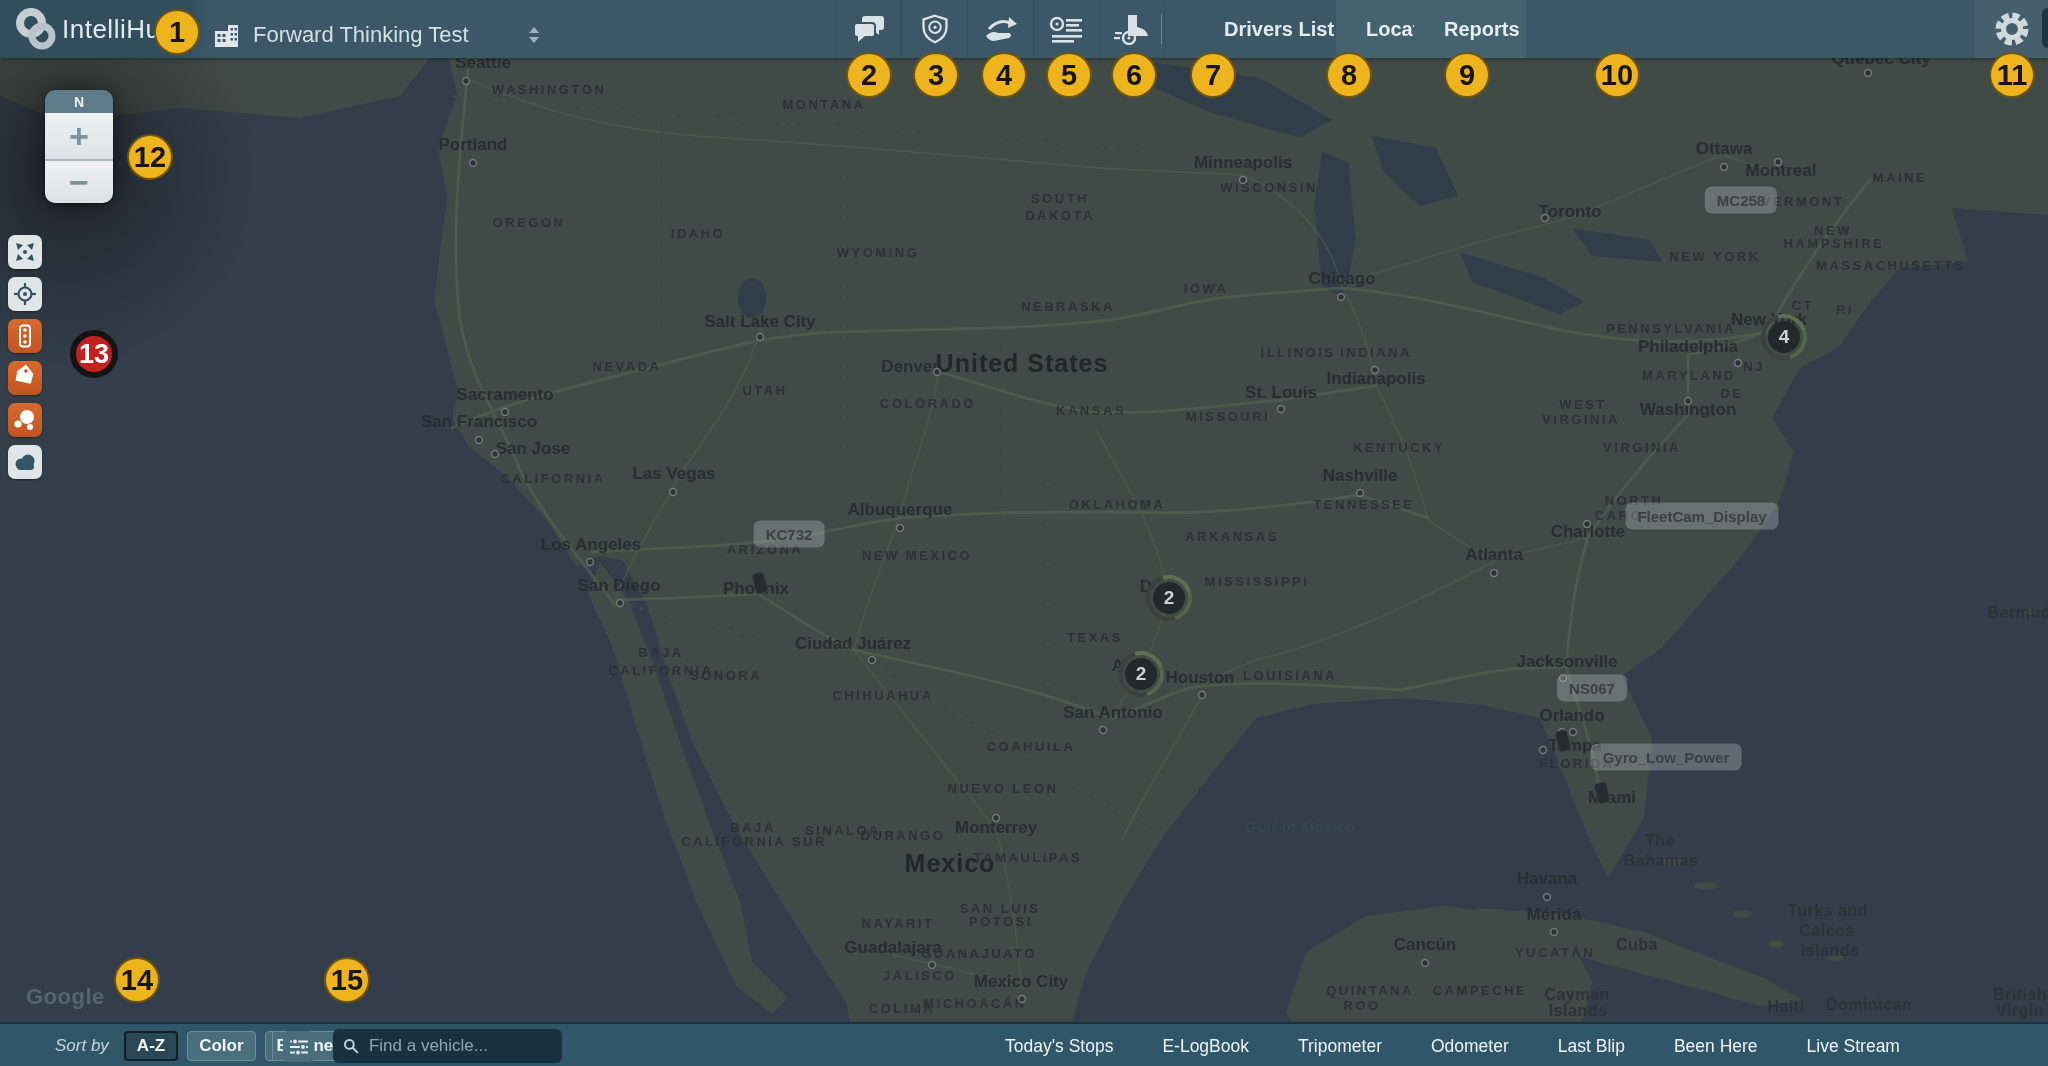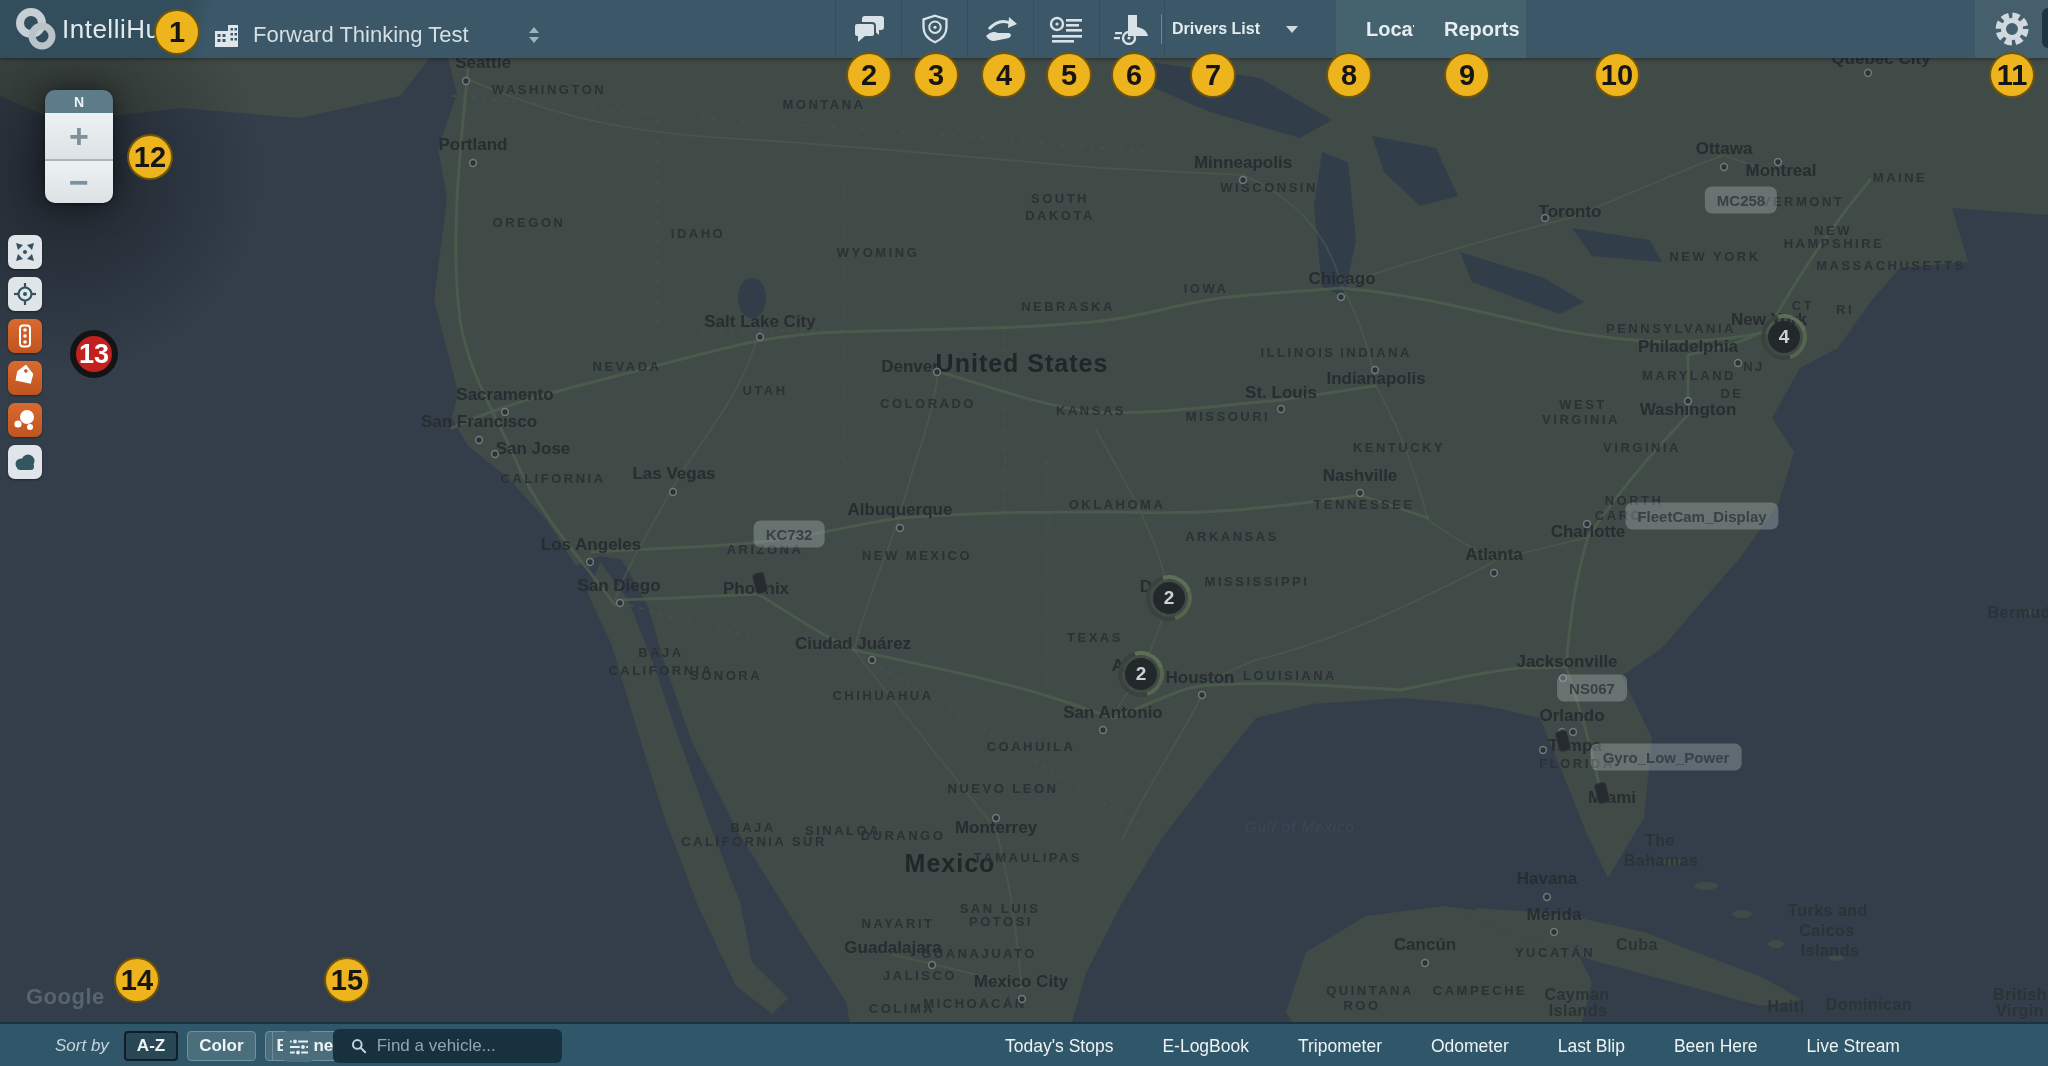--- a/index.html
+++ b/index.html
@@ -48,22 +48,22 @@
   #brand sup{font-size:12px;margin-left:1px;top:-8px;position:relative;}
   #logo{position:absolute;left:10px;top:5px;}
   #account{position:absolute;left:212px;top:0;height:69px;display:flex;align-items:center;gap:11px;
         color:#d6dfe4;font-size:22px;}
   #account-sort{margin-left:48px;}
   #icon-cells{position:absolute;left:835px;top:0;height:58px;display:flex;}
   .icon-cell{width:66px;height:58px;display:flex;align-items:center;justify-content:center;
         border-left:1px solid rgba(0,0,0,.10);cursor:pointer;}
   .icon-cell:last-child{border-right:1px solid rgba(0,0,0,.10);}
   #hdr-sep{position:absolute;left:1161px;top:14px;width:1px;height:30px;background:rgba(255,255,255,.28);}
-  #drivers-list{position:absolute;left:1172px;top:0;height:58px;display:flex;align-items:center;gap:26px;
-        color:#e3ebee;font-size:16px;font-weight:700;cursor:pointer;}
+  #drivers-list{position:absolute;left:1224px;top:0;height:58px;display:flex;align-items:center;gap:26px;
+        color:#e3ebee;font-size:20px;font-weight:700;cursor:pointer;}
   .caret{width:0;height:0;border-left:6px solid transparent;border-right:6px solid transparent;
         border-top:7px solid #cfd9de;}
   .hdr-tab{position:absolute;top:0;height:58px;background:#45626f;display:flex;align-items:center;
         gap:10px;color:#e6edf0;font-size:20px;font-weight:700;padding:0 20px;cursor:pointer;}
   #tab-locations{left:1336px;width:128px;}
   #tab-reports{left:1414px;width:112px;}
   #address-search{position:absolute;left:1545px;top:11px;width:418px;height:36px;background:#203a49;
         border-radius:6px;display:flex;align-items:center;padding:0 12px;gap:10px;}
   #address-search input{background:transparent;border:none;outline:none;color:#dfe9ee;
         font-size:18px;font-family:"Liberation Sans",sans-serif;width:100%;}
@@ -97,21 +97,21 @@
         border-top:2px solid #16333f;z-index:20;}
   #sort-group{position:absolute;left:55px;top:0;height:44px;display:flex;align-items:center;gap:9px;}
   #sort-label{font-style:italic;color:#c4d4dc;font-size:17px;margin-right:6px;}
   .sort-btn{height:30px;padding:0 11px;border-radius:4px;font-size:17px;font-weight:700;color:#eef4f6;
         background:#4b6e7d;border:1px solid #6c91a0;display:flex;align-items:center;cursor:pointer;}
   .sort-btn.active{background:#2a4756;border:2px solid #101e27;}
   #bb-sep{position:absolute;left:272px;top:8px;width:1px;height:28px;background:rgba(255,255,255,.22);}
   #filter-btn{position:absolute;left:283px;top:7px;width:31px;height:31px;border-radius:5px;
         background:#4b6e7d;display:flex;align-items:center;justify-content:center;cursor:pointer;}
   #vehicle-search{position:absolute;left:333px;top:5px;width:229px;height:34px;background:#18313f;
-        border-radius:6px;display:flex;align-items:center;padding:0 18px;gap:8px;}
+        border-radius:6px;display:flex;align-items:center;padding:0 10px;gap:8px;}
   #vehicle-search input{background:transparent;border:none;outline:none;color:#dfe9ee;font-size:17px;
         font-family:"Liberation Sans",sans-serif;width:100%;}
   #vehicle-search input::placeholder{color:#8fa6b2;}
   #bottom-links{position:absolute;left:1005px;right:148px;top:0;height:44px;display:flex;
         justify-content:space-between;align-items:center;}
   .b-link{color:#edf3f5;font-size:17.5px;cursor:pointer;white-space:nowrap;}
 
   
   .badge{position:absolute;width:46px;height:46px;border-radius:50%;background:#edb41d;
         border:2px solid rgba(45,33,0,.65);color:#161616;display:flex;align-items:center;

